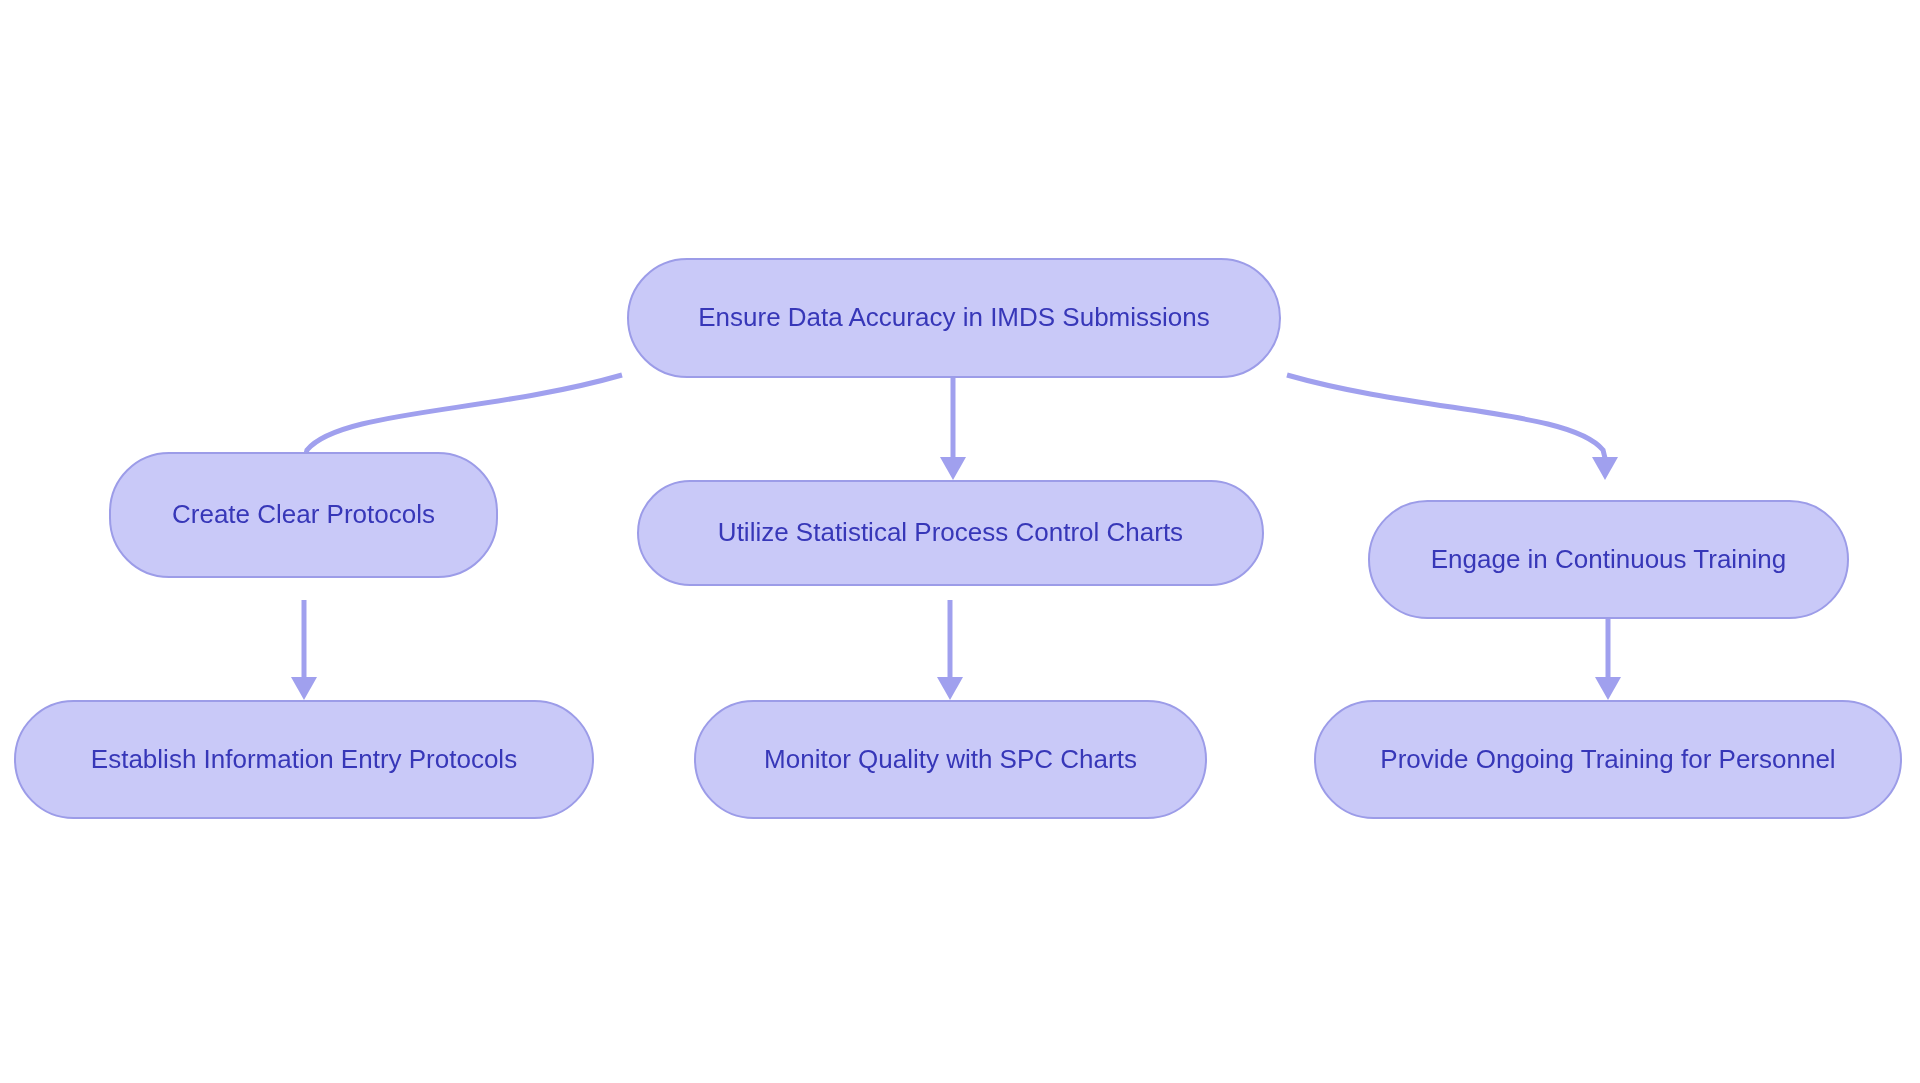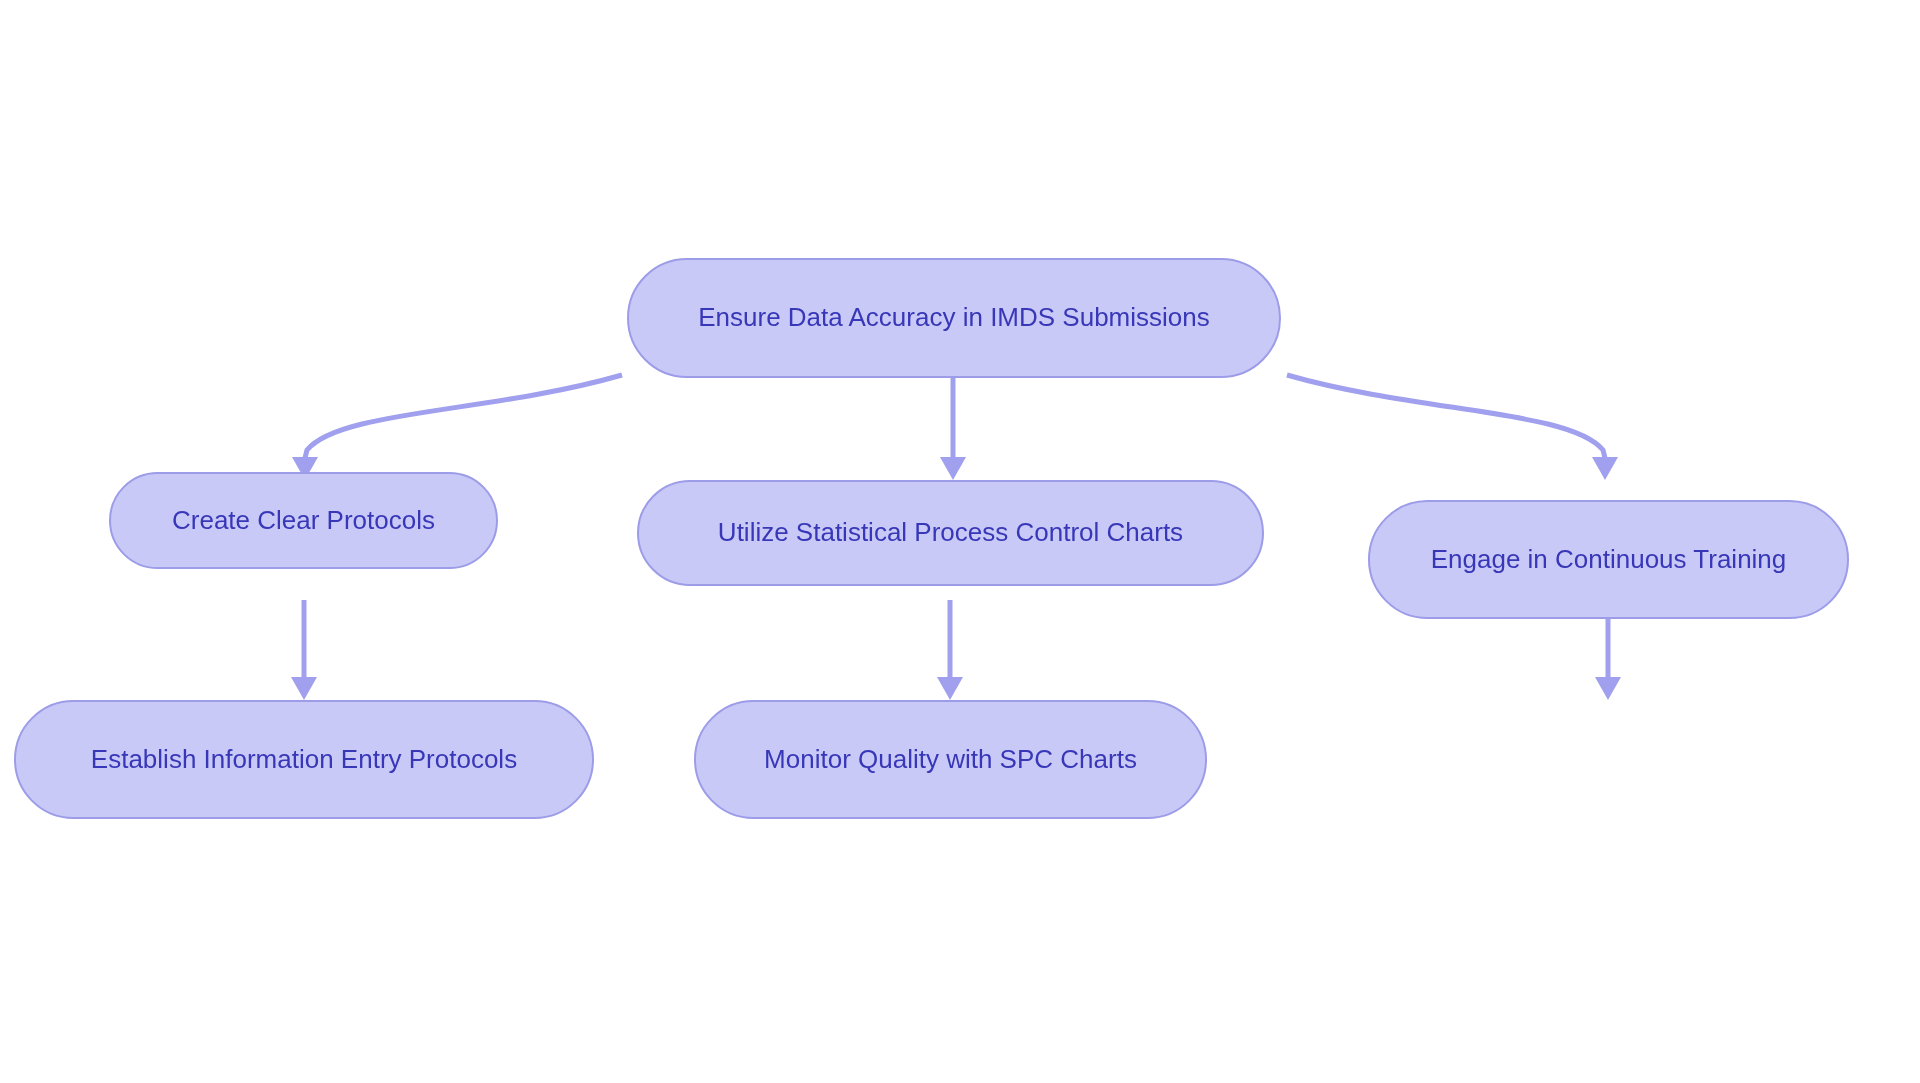--- a/index.html
+++ b/index.html
@@ -42,21 +42,21 @@
     background: var(--node-fill, #c9c9f8);
     border: 2px solid var(--node-border, #9c9ce8);
     border-radius: 60px;
     color: var(--node-text, #3737b8);
     font-size: 26px;
     line-height: 1.2;
     text-align: right;
     padding: 8px 20px;
   }
   .node-root        { left: 627px;  top: 258px; width: 654px; height: 120px; }
-  .node-mid-left    { left: 109px;  top: 472px; width: 389px; height: 97px; }
+  .node-mid-left    { left: 109px;  top: 452px; width: 389px; height: 126px; }
   .node-mid-center  { left: 637px;  top: 480px; width: 627px; height: 106px; }
   .node-mid-right   { left: 1368px; top: 500px; width: 481px; height: 119px; }
   .node-bot-left    { left: 14px;   top: 700px; width: 580px; height: 119px; }
   .node-bot-center  { left: 694px;  top: 700px; width: 513px; height: 119px; }
   .node-bot-right   { left: 1314px; top: 700px; width: 588px; height: 119px; }
 </style>
 </head>
 <body>
 
 <div class="canvas">
@@ -99,14 +99,17 @@
   </div>
 
   <div class="node node-bot-center">
     <span>Monitor Quality with SPC Charts</span>
   </div>
 
   <div class="node node-bot-left">
     <span>Establish Information Entry Protocols</span>
   </div>
 
+  <div class="node node-bot-right">
+    <span>Provide Ongoing Training for Personnel</span>
+  </div>
 
 </div>
 
 </body></html>

